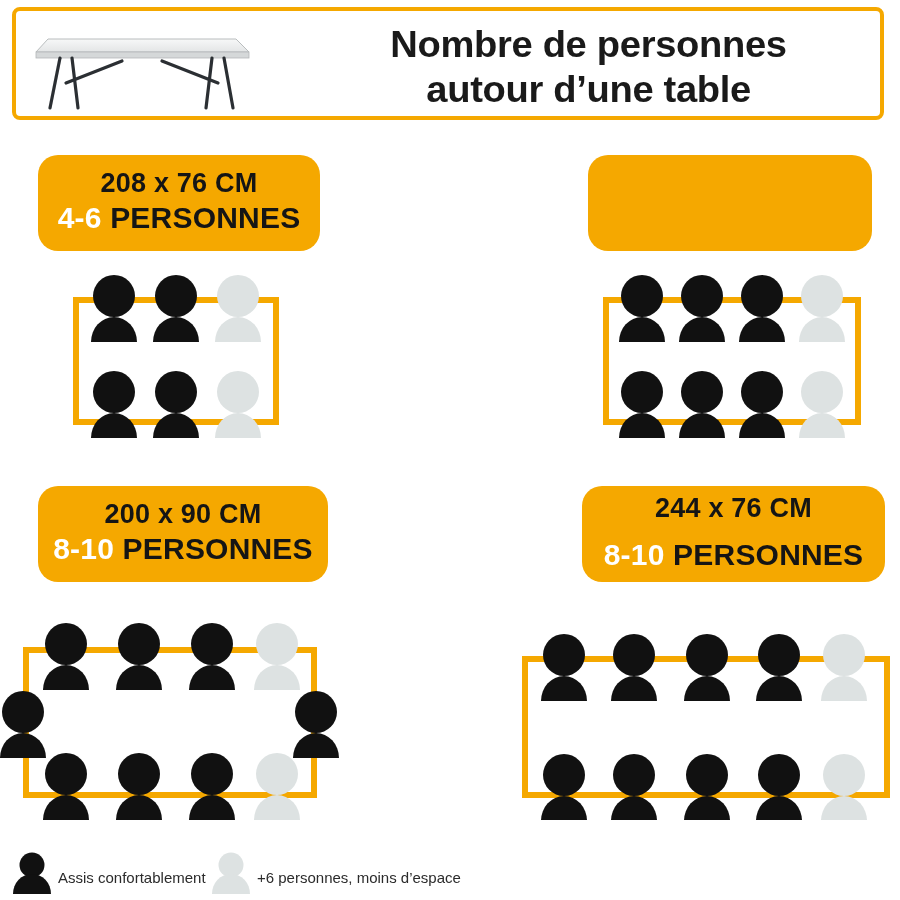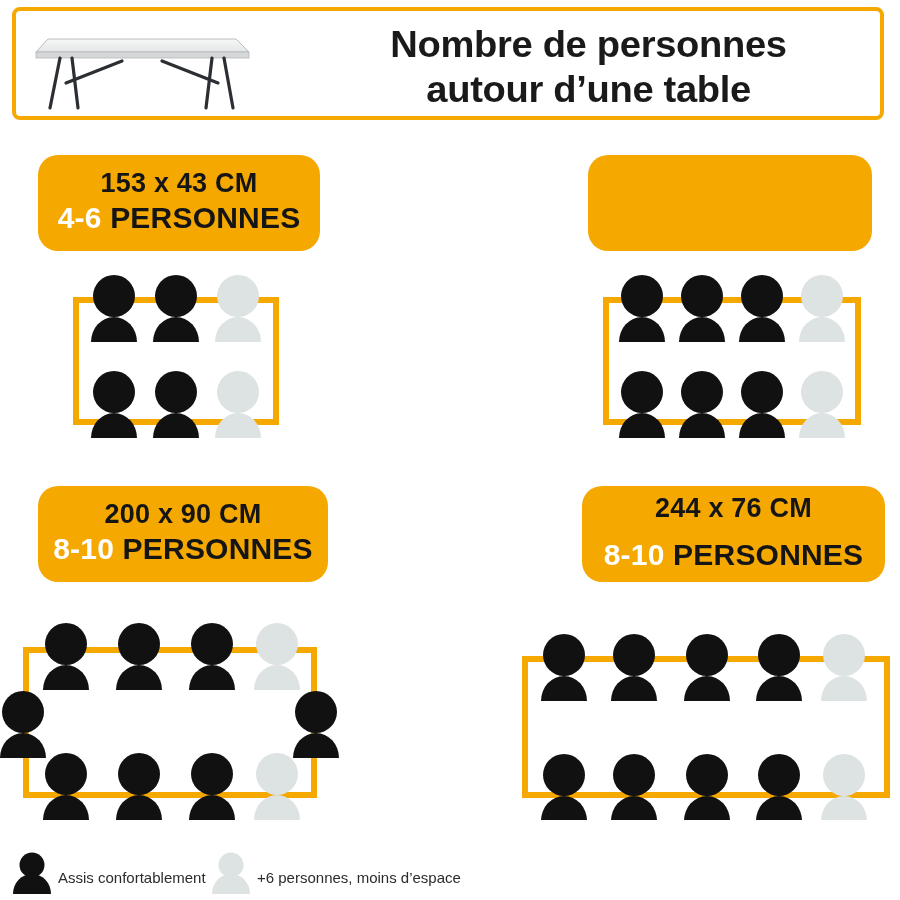--- a/index.html
+++ b/index.html
@@ -162,21 +162,21 @@
     </svg>
   </div>
 
   <div id="header-title">
     <div class="title-line">Nombre de personnes</div>
     <div class="title-line">autour d’une table</div>
   </div>
 </div>
 
 <div class="badge" id="badge-1">
-  <div class="badge-dim">153 x 43 CM</div>
+  <div class="badge-dim">208 x 76 CM</div>
   <div class="badge-cap"><span class="count">4-6</span> <span>PERSONNES</span></div>
 </div>
 
 <div class="badge" id="badge-2">
 </div>
 
 <div class="badge" id="badge-3">
   <div class="badge-dim">200 x 90 CM</div>
   <div class="badge-cap"><span class="count">8-10</span> <span>PERSONNES</span></div>
 </div>

